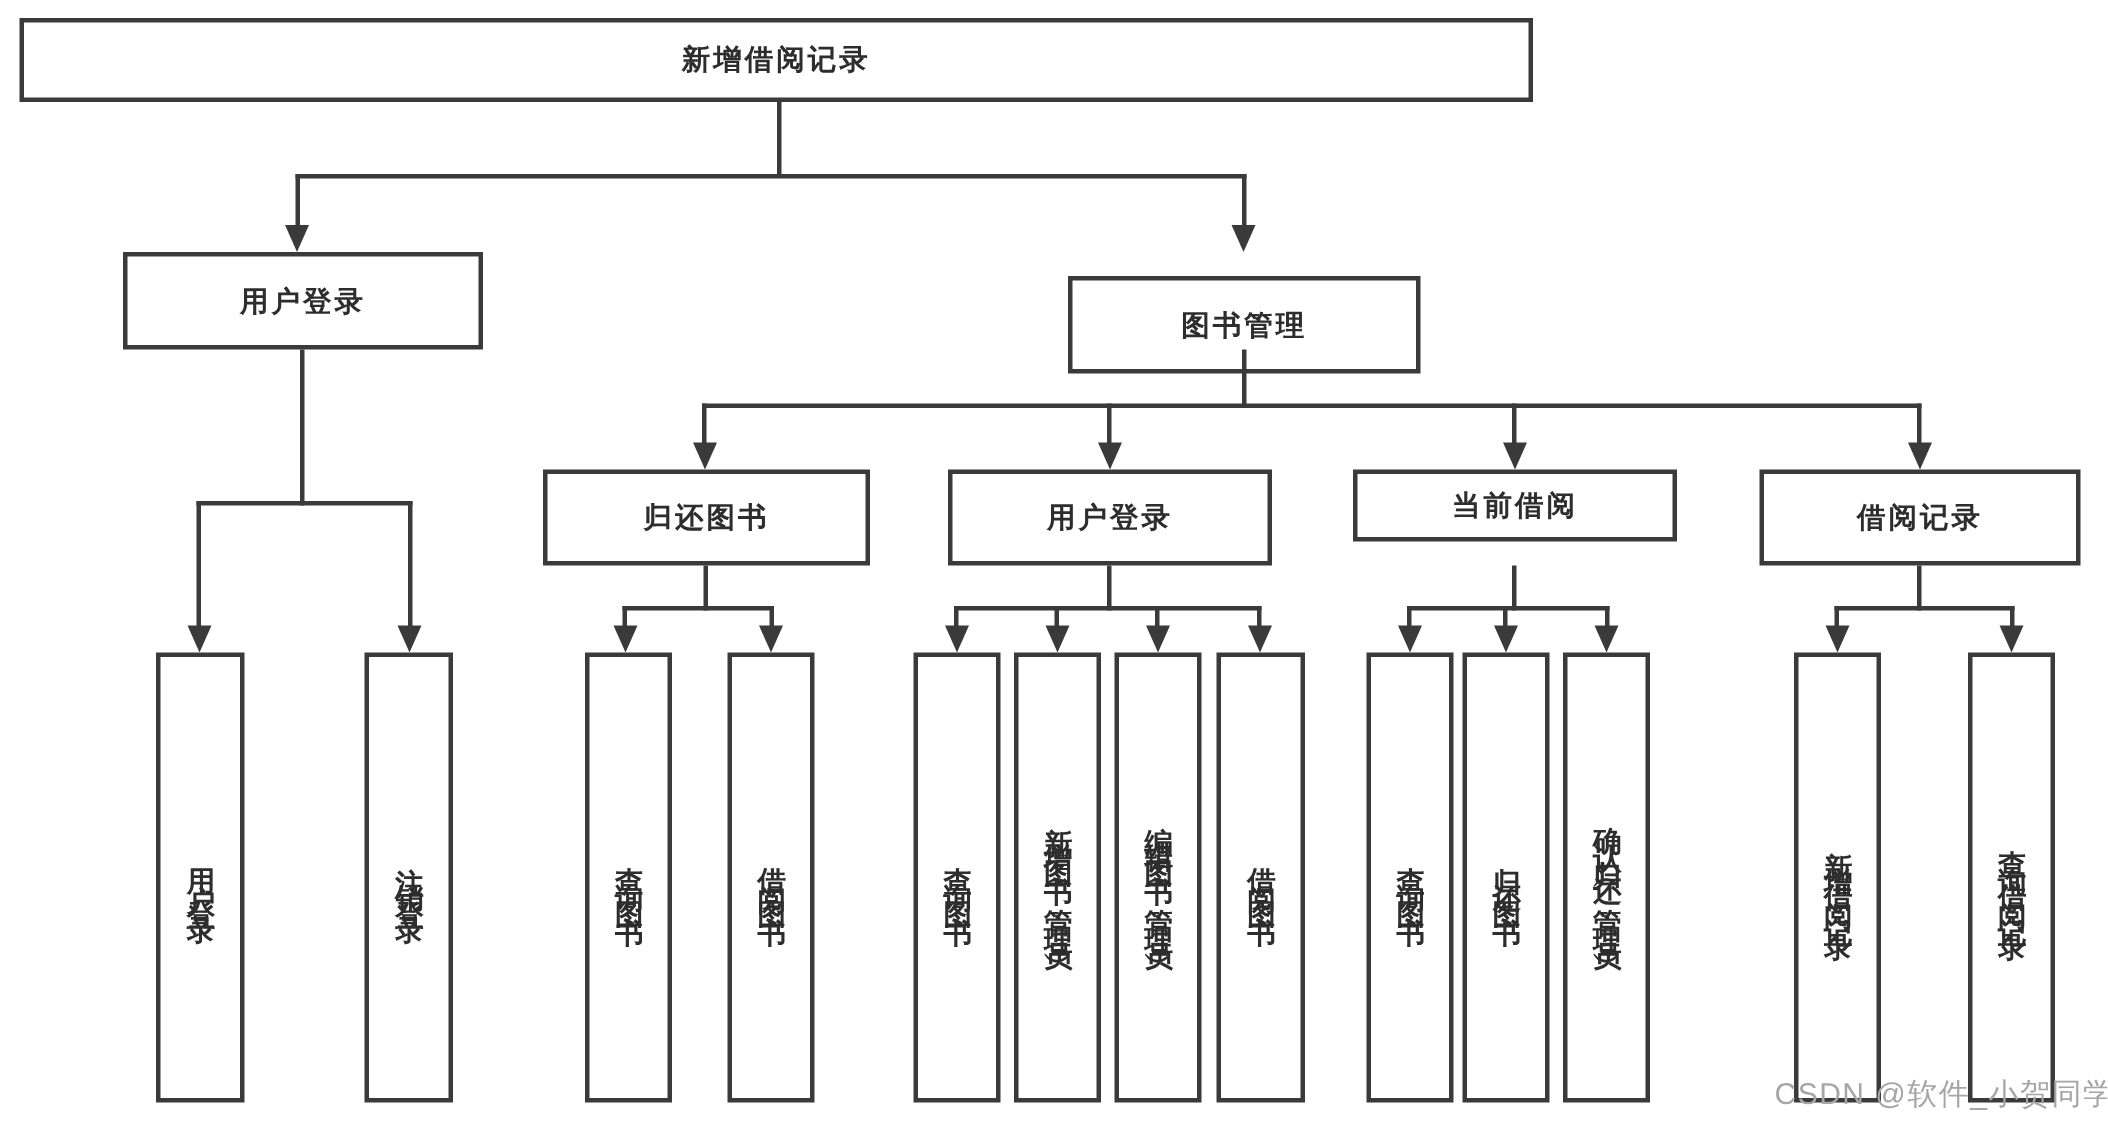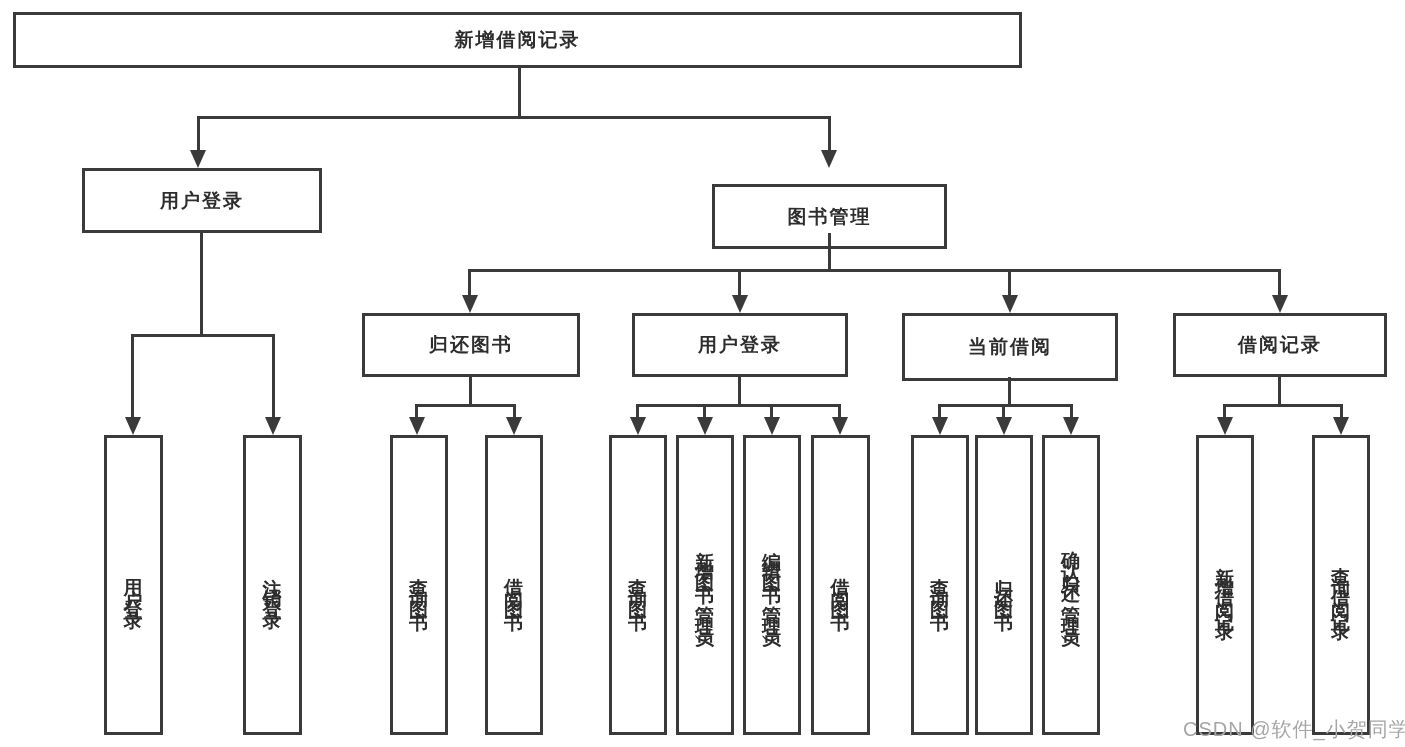--- a/index.html
+++ b/index.html
@@ -90,21 +90,21 @@
   <div class="arrow" style="left:1002px; top:295px;"></div>
   <div class="vl" style="left:1278px; top:269px; height:28px;"></div>
   <div class="arrow" style="left:1272px; top:295px;"></div>
 
   <div class="box" style="left:362px; top:313px; width:218px; height:64px;">
     <span class="hlabel">归还图书</span>
   </div>
   <div class="box" style="left:632px; top:313px; width:216px; height:64px;">
     <span class="hlabel">用户登录</span>
   </div>
-  <div class="box" style="left:902px; top:313px; width:216px; height:68px;">
+  <div class="box" style="left:902px; top:313px; width:216px; height:48px;">
     <span class="hlabel">当前借阅</span>
   </div>
   <div class="box" style="left:1173px; top:313px; width:214px; height:64px;">
     <span class="hlabel">借阅记录</span>
   </div>
 
   <div class="vl" style="left:469px; top:377px; height:30px;"></div>
   <div class="hl" style="left:415px; top:404px; width:101px;"></div>
   <div class="vl" style="left:415px; top:404px; height:16px;"></div>
   <div class="arrow" style="left:409px; top:417px;"></div>

